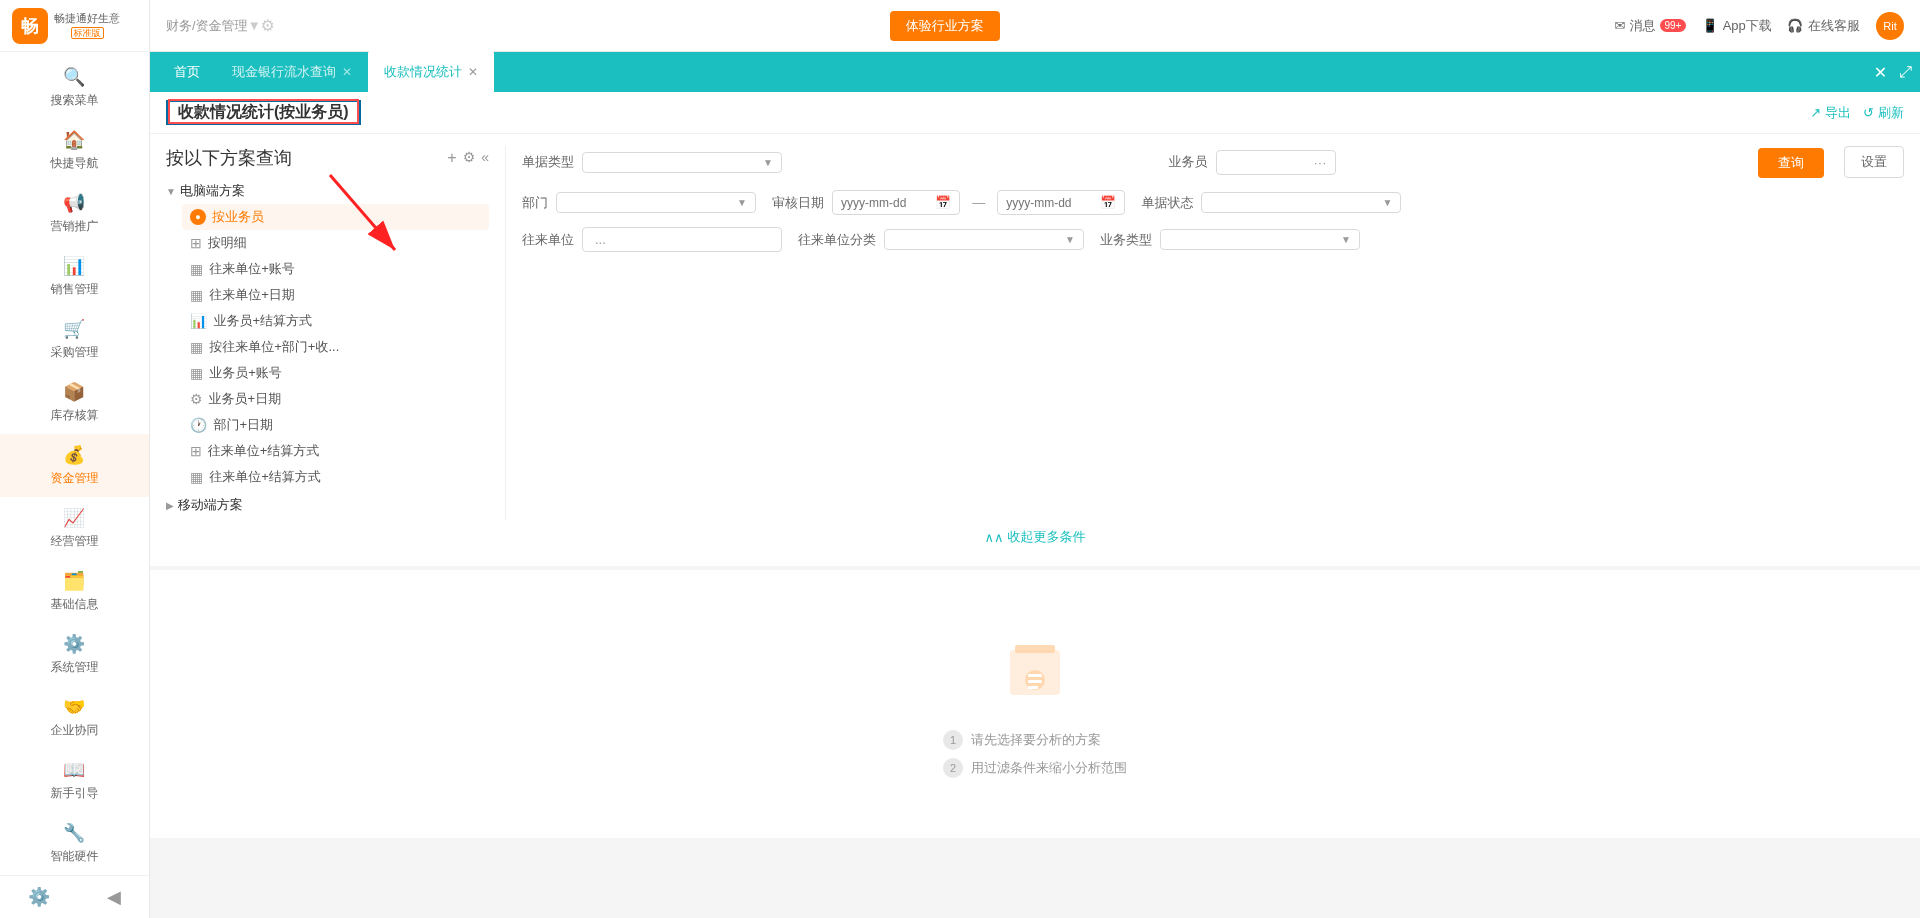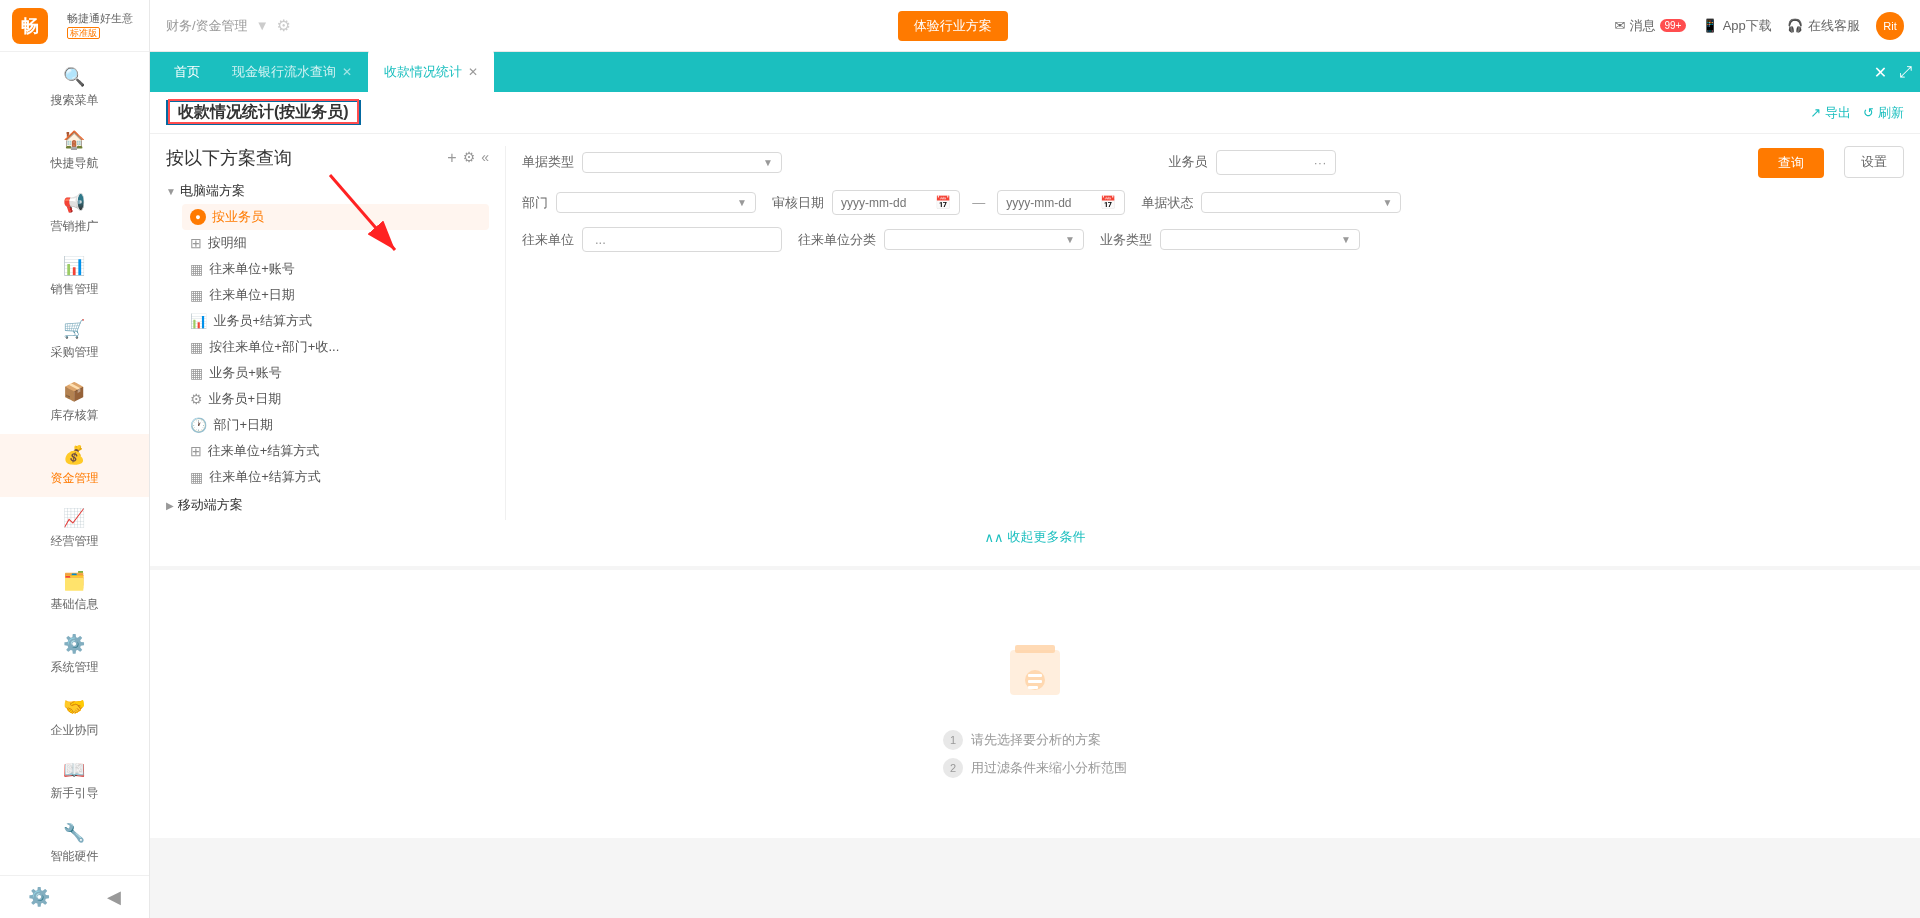--- a/index.html
+++ b/index.html
@@ -5,35 +5,35 @@
     * { box-sizing: border-box; margin: 0; padding: 0; }
     body { font-family: 'Microsoft YaHei', Arial, sans-serif; font-size: 13px; background: #f5f5f5; color: #333; overflow: hidden; }
 
     
     .app-container { display: flex; height: 918px; width: 1920px; }
 
     
     .sidebar { width: 150px; background: #fff; border-right: 1px solid #e8e8e8; display: flex; flex-direction: column; flex-shrink: 0; }
     .sidebar-logo { height: 52px; background: #fff; display: flex; align-items: center; padding: 0 12px; border-bottom: 1px solid #f0f0f0; }
     .logo-icon { width: 36px; height: 36px; background: #ff7a00; border-radius: 8px; display: flex; align-items: center; justify-content: center; color: white; font-size: 18px; font-weight: bold; }
-    .logo-text { margin-left: 19px; font-size: 11px; color: #666; line-height: 1.3; }
+    .logo-text { margin-left: 6px; font-size: 11px; color: #666; line-height: 1.3; text-align: center; }
     .logo-badge { font-size: 9px; color: #ff7a00; border: 1px solid #ff7a00; border-radius: 2px; padding: 0 2px; }
     .sidebar-nav { flex: 1; overflow-y: auto; padding: 4px 0; }
     .sidebar-item { display: flex; flex-direction: column; align-items: center; padding: 10px 0; cursor: pointer; color: #666; font-size: 12px; gap: 4px; }
     .sidebar-item.active { background: #fff5ef; color: #ff7a00; }
     .sidebar-item .s-icon { font-size: 18px; }
     .sidebar-footer { padding: 10px 0; border-top: 1px solid #f0f0f0; display: flex; justify-content: space-around; }
     .sidebar-footer-btn { color: #999; cursor: pointer; font-size: 18px; }
 
     
     .main { flex: 1; display: flex; flex-direction: column; overflow: hidden; }
 
     
     .top-header { height: 52px; background: #fff; border-bottom: 1px solid #e8e8e8; display: flex; align-items: center; padding: 0 16px; justify-content: space-between; flex-shrink: 0; }
-    .header-left { display: flex; align-items: center; gap: 8px; }
+    .header-left { display: flex; align-items: center; gap: 0; }
     .breadcrumb-text { color: #999; font-size: 13px; }
     .header-right { display: flex; align-items: center; gap: 16px; }
     .header-btn { display: flex; align-items: center; gap: 4px; cursor: pointer; color: #666; font-size: 13px; }
     .trial-btn { background: #ff7a00; color: white; border: none; border-radius: 4px; padding: 6px 16px; cursor: pointer; font-size: 13px; }
     .msg-badge { background: #ff4d4f; color: white; border-radius: 10px; font-size: 10px; padding: 1px 5px; }
     .header-avatar { width: 28px; height: 28px; background: #ff7a00; border-radius: 50%; color: white; display: flex; align-items: center; justify-content: center; font-size: 11px; }
 
     
     .tab-bar { height: 40px; background: #1bbfbf; display: flex; align-items: center; padding: 0 8px; flex-shrink: 0; justify-content: space-between; }
     .tab-bar-left { display: flex; align-items: center; gap: 0; }

